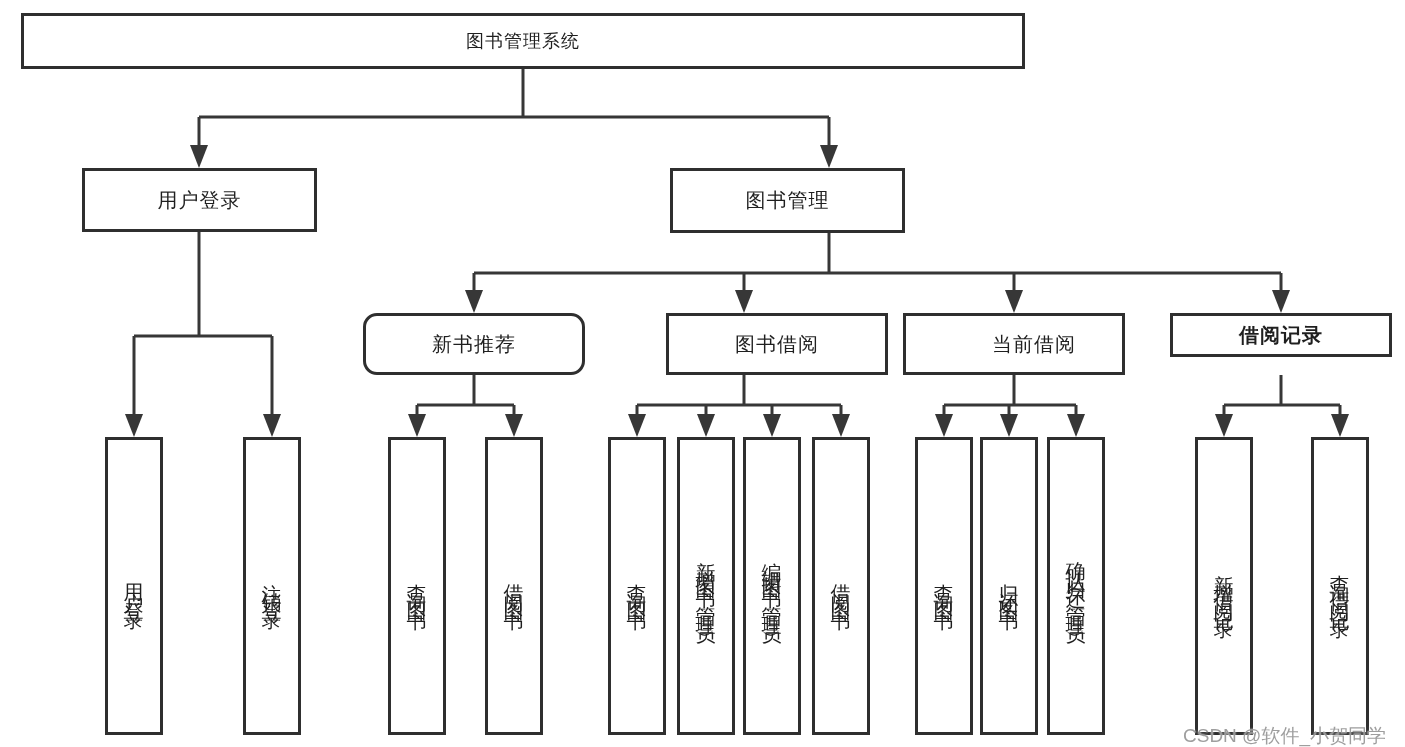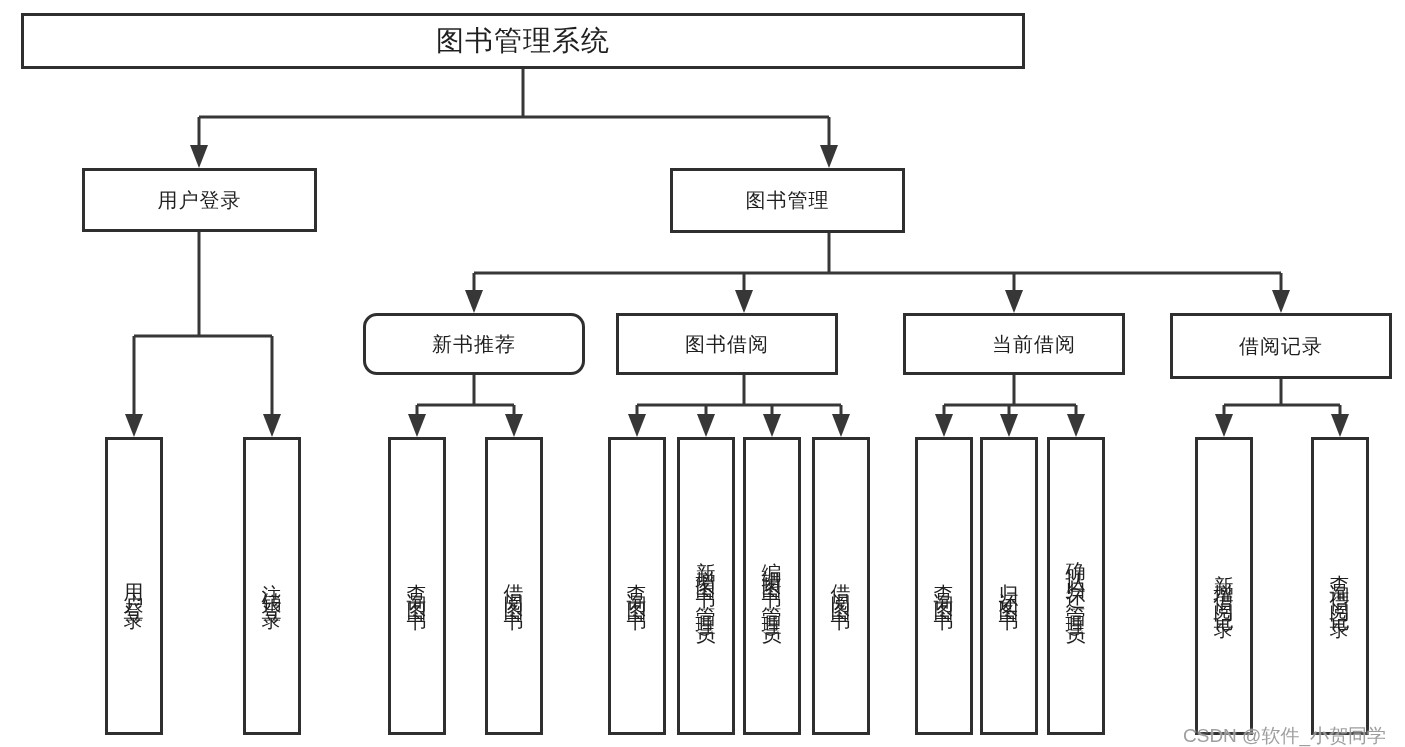--- a/index.html
+++ b/index.html
@@ -20,21 +20,21 @@
     position: absolute;
     background: #ffffff;
     border: 3px solid #2f2f2f;
     box-sizing: border-box;
     display: flex;
     align-items: center;
     justify-content: center;
     color: #1f1f1f;
   }
   .node.h { font-size: 20px; letter-spacing: 1px; }
-  .node.title { font-size: 28px; text-align: right; }
+  .node.title { font-size: 18px; text-align: right; }
   .node.v { }
   .node.v .vtxt {
     writing-mode: vertical-rl;
     text-orientation: mixed;
     font-size: 20px;
     letter-spacing: 9px;
     line-height: 1;
     white-space: nowrap;
   }
   #watermark {
@@ -122,23 +122,23 @@
       <polygon points="1331,414 1349,414 1340,437"></polygon>
     </g>
   </svg>
 
   <div class="node h title" style="left:21px; top:13px; width:1004px; height:56px;">图书管理系统</div>
 
   <div class="node h" style="left:82px; top:168px; width:235px; height:64px;">用户登录</div>
   <div class="node h" style="left:670px; top:168px; width:235px; height:65px;">图书管理</div>
 
   <div class="node h" style="left:363px; top:313px; width:222px; height:62px;border-radius:14px;">新书推荐</div>
-  <div class="node h" style="left:616px; top:313px; width:222px; height:62px;">图书借阅</div>
+  <div class="node h" style="left:666px; top:313px; width:222px; height:62px;">图书借阅</div>
   <div class="node h" style="left:903px; top:313px; width:222px; height:62px;padding-left:40px;">当前借阅</div>
-  <div class="node h" style="left:1170px; top:313px; width:222px; height:66px;">借阅记录</div>
+  <div class="node h" style="left:1170px; top:313px; width:222px; height:44px;font-weight:bold;">借阅记录</div>
 
   <div class="node v" style="left:105px; top:437px; width:58px; height:298px;">
     <span class="vtxt">用户登录</span>
   </div>
   <div class="node v" style="left:243px; top:437px; width:58px; height:298px;">
     <span class="vtxt">注销登录</span>
   </div>
 
   <div class="node v" style="left:388px; top:437px; width:58px; height:298px;">
     <span class="vtxt">查询图书</span>

